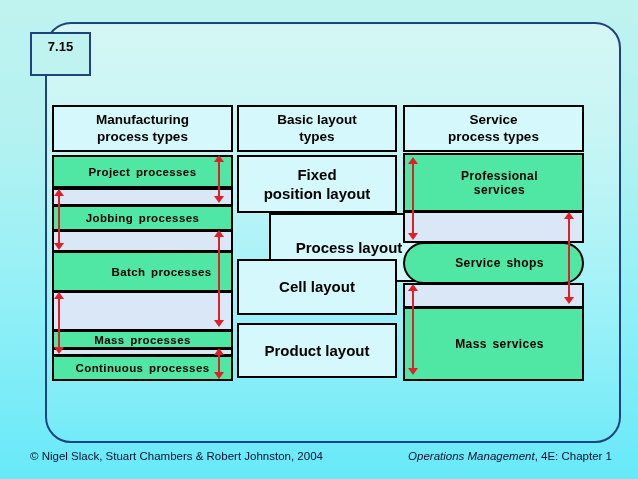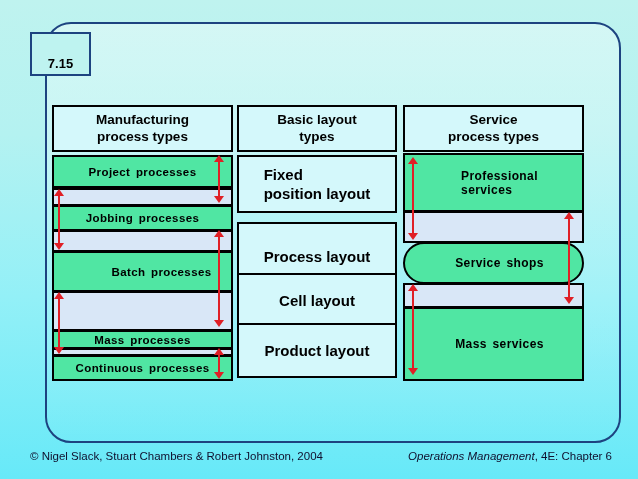--- a/index.html
+++ b/index.html
@@ -9,37 +9,37 @@
     font-family:"Liberation Sans", sans-serif; color:#000;
   }
   .panel {
     position:absolute; left:45px; top:22px; width:576px; height:421px;
     border:2px solid #1d4380; border-radius:26px; box-sizing:border-box;
     background:linear-gradient(180deg,rgba(255,255,255,0.35),rgba(255,255,255,0.02));
   }
   .refbox {
     position:absolute; left:30px; top:32px; width:61px; height:44px;
     border:2px solid #1d4380; box-sizing:border-box; background:#bef3f0;
-    font-weight:bold; font-size:13px; text-align:center; padding-top:22px; z-index:3;
+    font-weight:bold; font-size:13px; text-align:center; padding-top:5px; z-index:3;
   }
   .title {
     position:absolute; left:110px; top:51px; width:470px; text-align:center;
     font-weight:bold; font-size:19px; letter-spacing:0.2px; z-index:2;
   }
   .col { position:absolute; top:105px; z-index:2; }
   .hdr {
     position:absolute; left:0; top:0; width:100%; height:47px; box-sizing:border-box;
     background:#d4f8fb; border:2px solid #000;
     display:flex; align-items:center; justify-content:center; text-align:center;
     font-weight:bold; font-size:13.5px; line-height:1.25; white-space:pre-line;
   }
   .bx {
     position:absolute; left:0; width:100%; box-sizing:border-box;
     border:2px solid #000; display:flex; align-items:center; justify-content:center;
-    text-align:left; font-weight:bold; white-space:pre-line;
+    text-align:center; font-weight:bold; white-space:pre-line;
   }
   .green { background:#50e6a3; }
   .gapblue { background:#d9e7f7; }
   .cyancell { background:#d4f8fb; }
   .lbl-sm { font-size:11.5px; letter-spacing:0.4px; word-spacing:2px; }
   .lbl-md { font-size:12px; letter-spacing:0.4px; word-spacing:2px;padding-left:12px; }
   .lbl-lg { font-size:15px; line-height:1.3; }
   .arrow { position:absolute; width:10px; z-index:6; }
   .arrow .shaft { position:absolute; left:4px; top:4px; bottom:4px; width:2px; background:#e01f26; }
   .arrow::before {
@@ -83,22 +83,22 @@
     <div class="bx green lbl-sm" style="top:225px; height:19px;">Mass processes</div>
     <div class="bx gapblue" style="top:243px; height:8px;"></div>
     <div class="bx green lbl-sm" style="top:250px; height:26px;">Continuous processes</div>
   </div>
 
   <div class="col" style="left:237px; width:160px;">
     <div class="hdr">Basic layout
 types</div>
     <div class="bx cyancell lbl-lg" style="top:50px; height:58px;">Fixed
 position layout</div>
-    <div class="bx cyancell lbl-lg" style="top:117px; height:69px;">Process layout</div>
-    <div class="bx cyancell lbl-lg" style="top:168px; height:56px;">Cell layout</div>
+    <div class="bx cyancell lbl-lg" style="top:108px; height:69px;margin-left:32px;">Process layout</div>
+    <div class="bx cyancell lbl-lg" style="top:154px; height:56px;">Cell layout</div>
     <div class="bx cyancell lbl-lg" style="top:218px; height:55px;">Product layout</div>
   </div>
 
   <div class="col" style="left:403px; width:181px;">
     <div class="hdr">Service
 process types</div>
     <div class="bx green lbl-md" style="top:48px; height:59px;">Professional
 services</div>
     <div class="bx gapblue" style="top:106px; height:32px;"></div>
     <div class="bx green lbl-md" style="top:137px; height:42px;border-radius:21px;">Service shops</div>
@@ -126,16 +126,16 @@
     </div>
   <div class="arrow" style="left:564px; top:212px; height:92px;">
       <i class="shaft"></i>
     </div>
   <div class="arrow" style="left:408px; top:284px; height:91px;">
       <i class="shaft"></i>
     </div>
 
   <div class="footer">
     <span>© Nigel Slack, Stuart Chambers &amp; Robert Johnston, 2004</span>
-    <span><span class="book-italic">Operations Management</span><span>, 4E: Chapter 6</span></span>
+    <span><span class="book-italic">Operations Management</span><span>, 4E: Chapter 1</span></span>
   </div>
 
 </div>
 
 </body></html>

